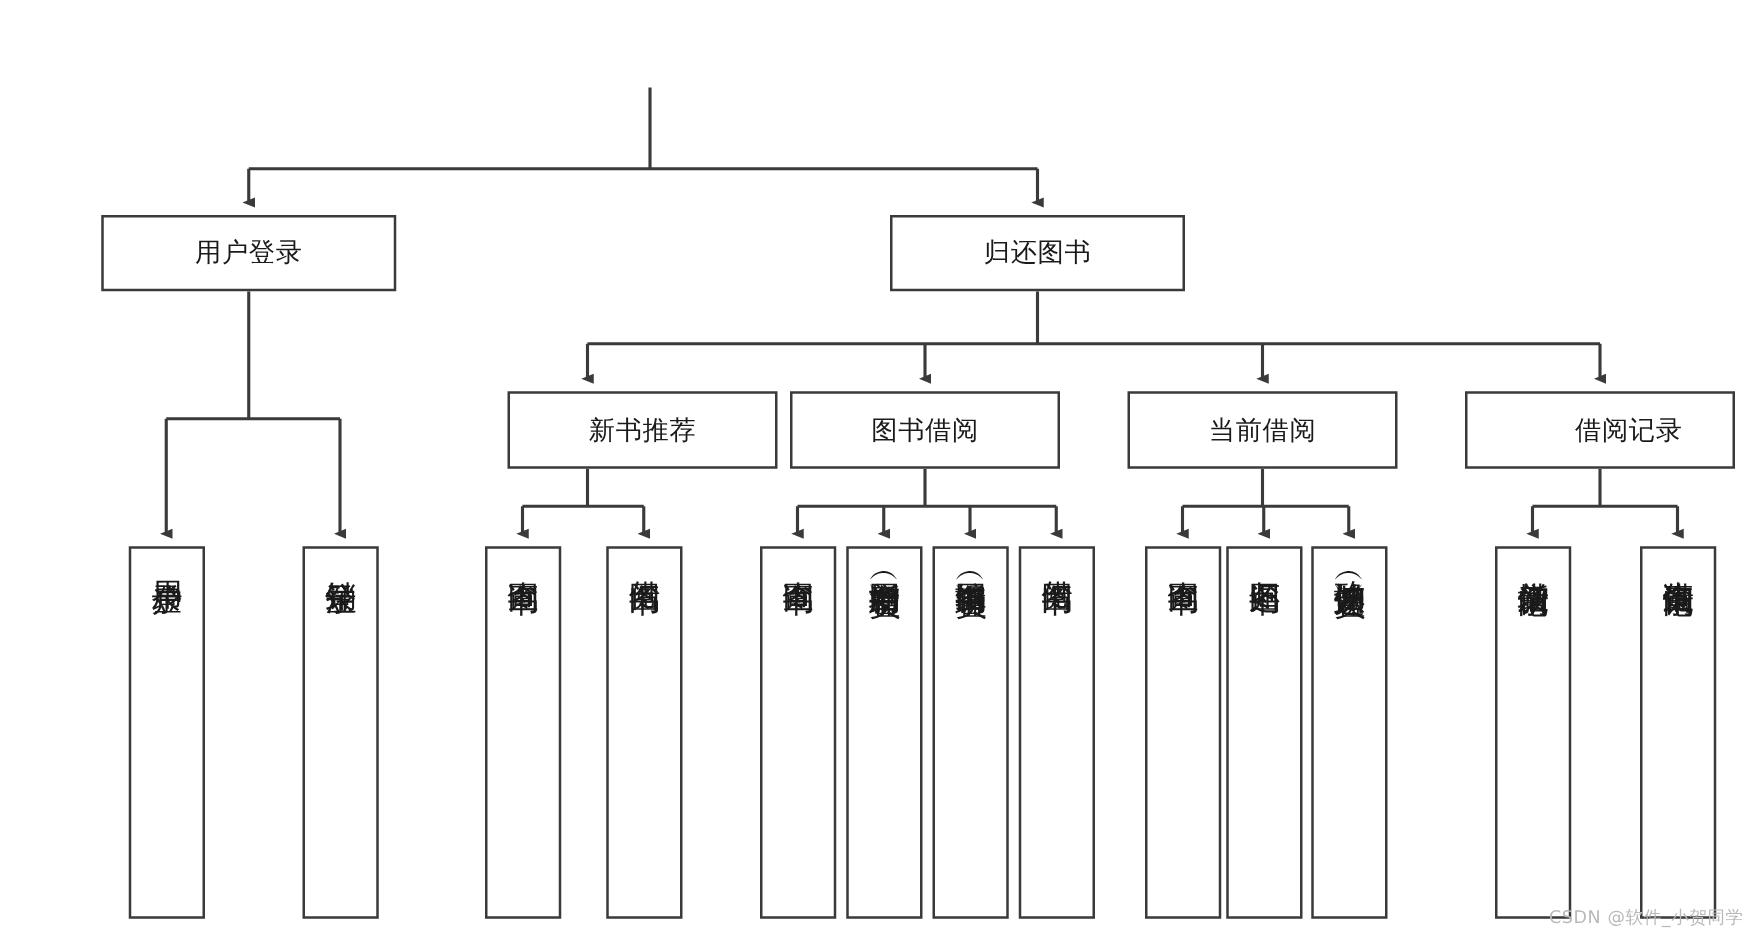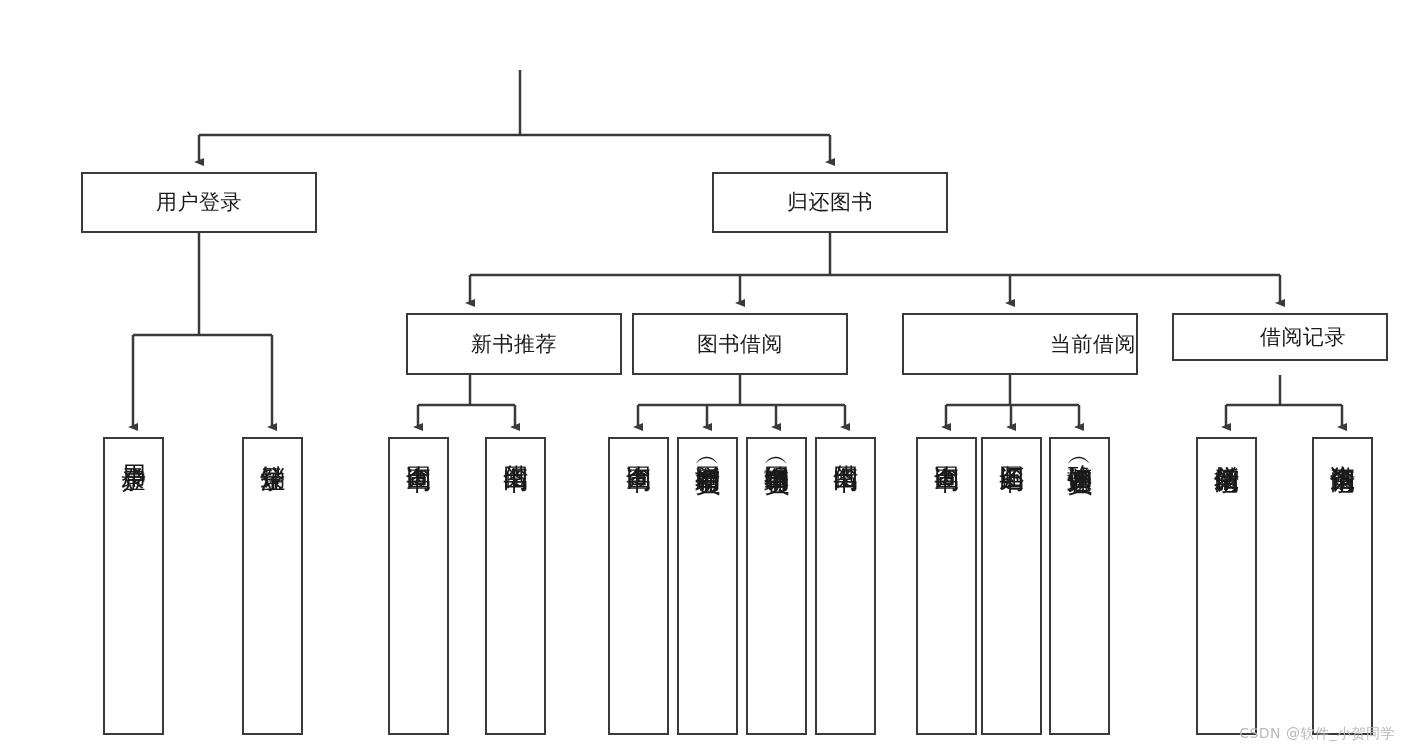--- a/index.html
+++ b/index.html
@@ -133,25 +133,25 @@
   </div>
 
   <div class="node horiz" style="left:362px; top:313px; width:216px; height:62px;margin-left:44px;">
     <span class="label">新书推荐</span>
   </div>
 
   <div class="node horiz" style="left:632px; top:313px; width:216px; height:62px;">
     <span class="label">图书借阅</span>
   </div>
 
-  <div class="node horiz" style="left:902px; top:313px; width:236px; height:62px;justify-content:flex-end;">
+  <div class="node horiz" style="left:902px; top:313px; width:216px; height:62px;">
     <span class="label">当前借阅</span>
   </div>
 
-  <div class="node horiz" style="left:1172px; top:313px; width:216px; height:48px;padding-left:46px;">
+  <div class="node horiz" style="left:1172px; top:313px; width:216px; height:62px;padding-left:46px;">
     <span class="label">借阅记录</span>
   </div>
 
   <div class="node vert" style="left:103px; top:437px; width:61px; height:298px;">
     <span class="label">用户登录</span>
   </div>
 
   <div class="node vert" style="left:242px; top:437px; width:61px; height:298px;">
     <span class="label">注销登录</span>
   </div>

